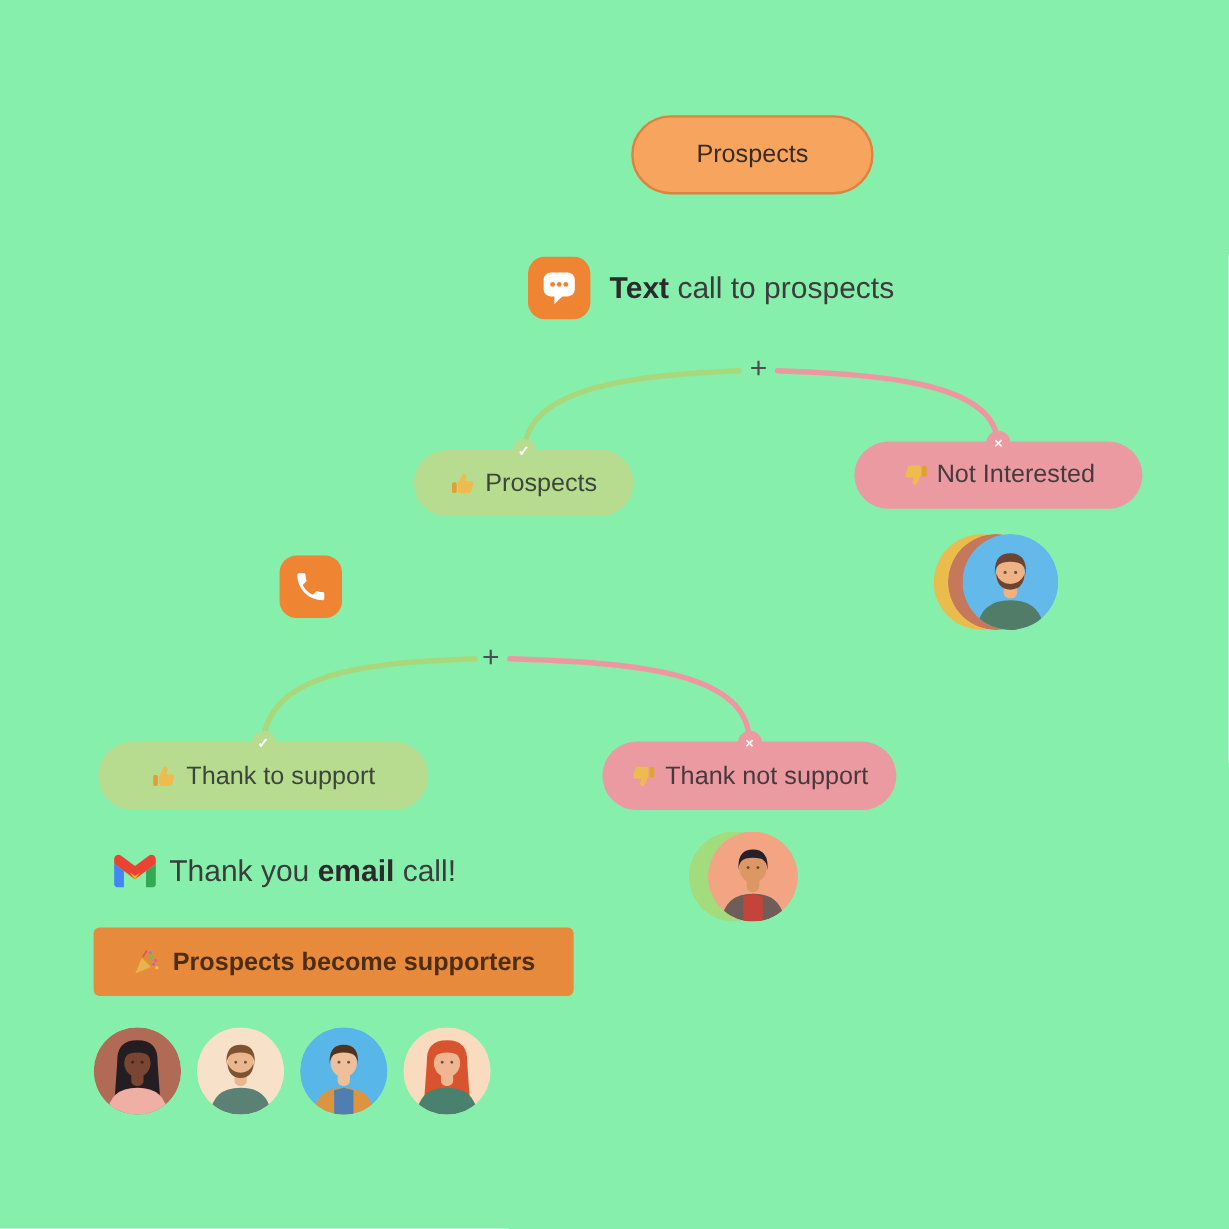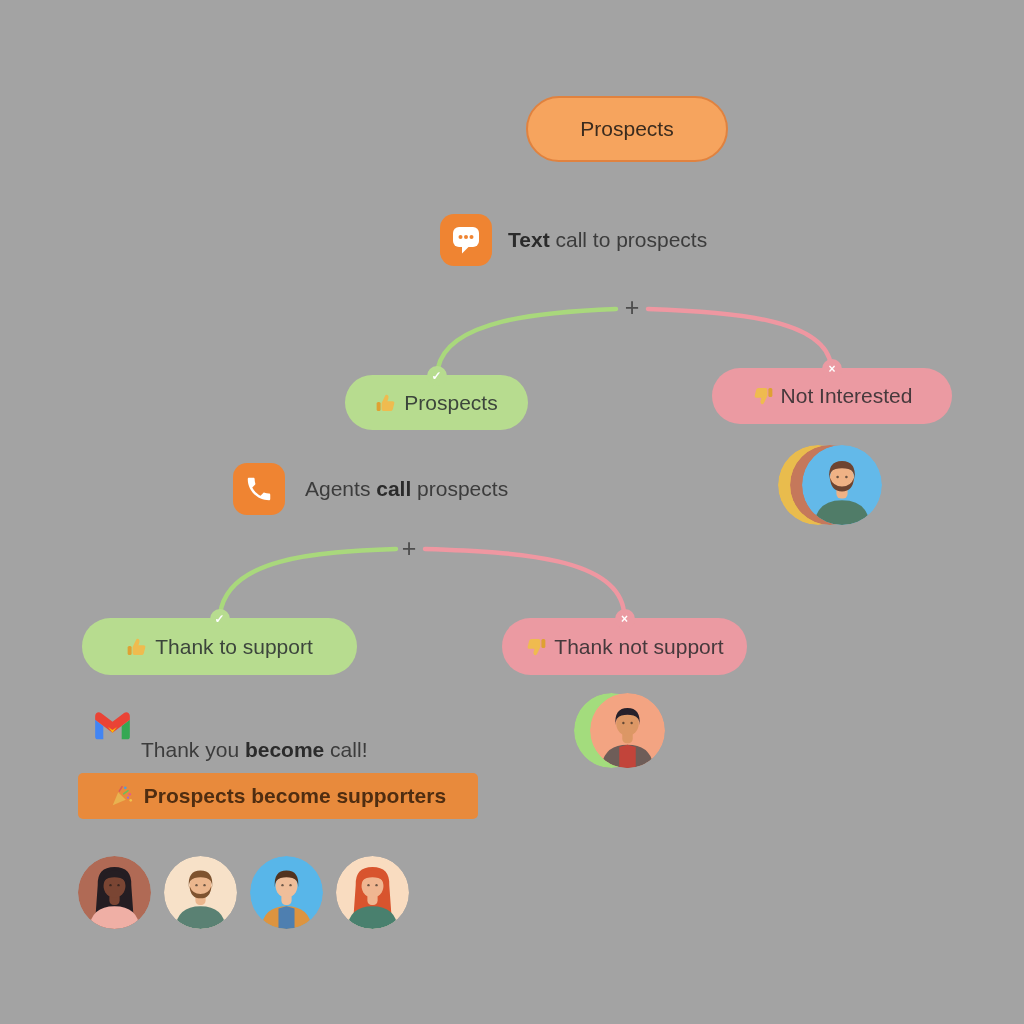--- a/index.html
+++ b/index.html
@@ -1,17 +1,17 @@
 <!DOCTYPE html>
 <html><head>
 <meta charset="utf-8">
 <style>
   html,body{margin:0;padding:0;background:#ffffff;}
   .canvas{
-    position:relative;width:1024px;height:1024px;background:#a3a3a3;
+    position:relative;width:1024px;height:1024px;background:#86efac;
     font-family:"Liberation Sans",sans-serif;overflow:hidden;
   }
   .connectors{position:absolute;left:0;top:0;width:1024px;height:1024px;pointer-events:none;}
   .pill{
     position:absolute;display:flex;align-items:center;justify-content:center;
     gap:7px;border-radius:34px;box-sizing:border-box;
   }
   .pill-orange{background:#F6A45E;border:2px solid #E0823F;color:#3A2B1E;font-size:21px;font-weight:500;}
   .pill-green{background:#B7DC8F;color:#3C453C;font-size:21px;}
   .pill-pink{background:#EB9AA2;color:#46393C;font-size:21px;}
@@ -22,21 +22,21 @@
   }
   .bump-green{background:#B7DC8F;}
   .bump-pink{background:#EB9AA2;}
   .step-icon{
     position:absolute;width:52px;height:52px;border-radius:14px;background:#EF8432;
     display:flex;align-items:center;justify-content:center;
   }
   .gmail-icon{position:absolute;display:flex;align-items:center;justify-content:center;}
   .step-text{
     position:absolute;display:flex;align-items:center;
-    font-size:21px;color:#3C3C3C;white-space:pre;
+    font-size:25px;color:#3C3C3C;white-space:pre;
   }
   .step-text .bold{font-weight:700;color:#2B2B2B;}
   .plus{
     position:absolute;width:26px;height:28px;text-align:center;line-height:28px;
     font-size:25px;color:#4D4D4D;
   }
   .banner{
     position:absolute;display:flex;align-items:center;justify-content:center;gap:10px;
     background:#E88A3C;border-radius:5px;font-size:21px;font-weight:bold;color:#4F2D11;
   }
@@ -125,23 +125,20 @@
       <circle cx="55.5" cy="40" r="1.6" fill="rgba(20,20,20,0.6)"></circle>
     </g>
   </svg></div>
     </div>
 
   <div class="step-icon" style="left:233px;top:463px;">
     <svg width="30" height="30" viewBox="0 0 24 24">
       <path d="M6.62 10.79c1.44 2.83 3.76 5.14 6.59 6.59l2.2-2.2c.27-.27.67-.36 1.02-.24 1.12.37 2.33.57 3.57.57.55 0 1 .45 1 1V20c0 .55-.45 1-1 1-9.39 0-17-7.61-17-17 0-.55.45-1 1-1h3.5c.55 0 1 .45 1 1 0 1.25.2 2.45.57 3.57.11.35.03.74-.25 1.02l-2.2 2.2z" fill="#ffffff"></path>
     </svg>
   </div>
-  <div class="step-text" style="left:305px;top:463px;height:52px;">
-    <span>Agents </span><span class="bold">call</span><span> prospects</span>
-  </div>
 
   <div class="plus" style="left:396px;top:534px;">+</div>
 
   <div class="pill pill-green" style="left:82px;top:618px;width:275px;height:57px;">
     <span class="bump bump-green">✓</span>
     <span class="emoji">
       <svg width="22" height="22" viewBox="0 0 20 20">
         <rect x="1.5" y="9" width="3.6" height="8.2" rx="1.4" fill="#DFA132"></rect>
         <path d="M6 10 L9 3.8 Q9.8 2 11.4 2.8 Q12.8 3.6 12.2 5.6 L11.3 8.3 L15.8 8.3 Q18 8.3 17.5 10.4 L16.2 15.6 Q15.8 17.3 14 17.3 L7.8 17.3 Q6 17.3 6 15.5 Z" fill="#EFBB4F"></path>
       </svg>
@@ -188,25 +185,25 @@
     </div>
 
   <div class="gmail-icon" style="left:95px;top:712px;width:35px;height:28px;">
     <svg width="35" height="28" viewBox="0 0 52 42">
       <path fill="#4285F4" d="M3.6 41h8.6V20.9L0 11.7v25.7C0 39.4 1.6 41 3.6 41z"></path>
       <path fill="#34A853" d="M39.8 41h8.6c2 0 3.6-1.6 3.6-3.6V11.7l-12.2 9.2z"></path>
       <path fill="#EA4335" d="M0 11.7 V5.9 C0 1.4 5.1 -1.1 8.7 1.6 L26 14.5 L43.3 1.6 C46.9 -1.1 52 1.4 52 5.9 v5.8 L26 31.2 Z"></path>
       <path fill="#FBBC04" d="M19.5 22.5 L26 31.2 L32.5 22.5 L26 27 Z"></path>
     </svg>
   </div>
-  <div class="step-text" style="left:141px;top:712px;height:28px;margin-top:24px;">
-    <span>Thank you </span><span class="bold">become</span><span> call!</span>
-  </div>
-
-  <div class="banner" style="left:78px;top:773px;width:400px;height:46px;">
+  <div class="step-text" style="left:141px;top:712px;height:28px;">
+    <span>Thank you </span><span class="bold">email</span><span> call!</span>
+  </div>
+
+  <div class="banner" style="left:78px;top:773px;width:400px;height:57px;">
     <span class="emoji">
       <svg width="24" height="24" viewBox="0 0 22 22">
         <path d="M2.5 19.5 L7.5 7.5 L14.5 14.5 Z" fill="#E8B250"></path>
         <path d="M8.5 6.5 L11 2.5" stroke="#D95B5B" stroke-width="1.4" fill="none" stroke-linecap="round"></path>
         <path d="M12.5 9 L16.5 6" stroke="#6BBF59" stroke-width="1.4" fill="none" stroke-linecap="round"></path>
         <circle cx="14" cy="3.5" r="1.3" fill="#5B9BD5"></circle>
         <circle cx="18" cy="9.5" r="1.3" fill="#E35D8E"></circle>
         <circle cx="19" cy="15" r="1.2" fill="#F0C24E"></circle>
         <circle cx="16.5" cy="12.5" r="1" fill="#9B6BD5"></circle>
       </svg>

